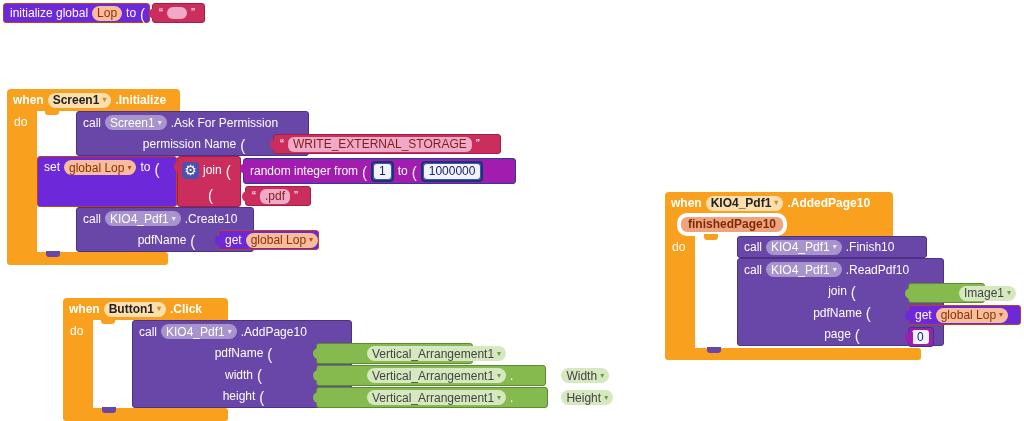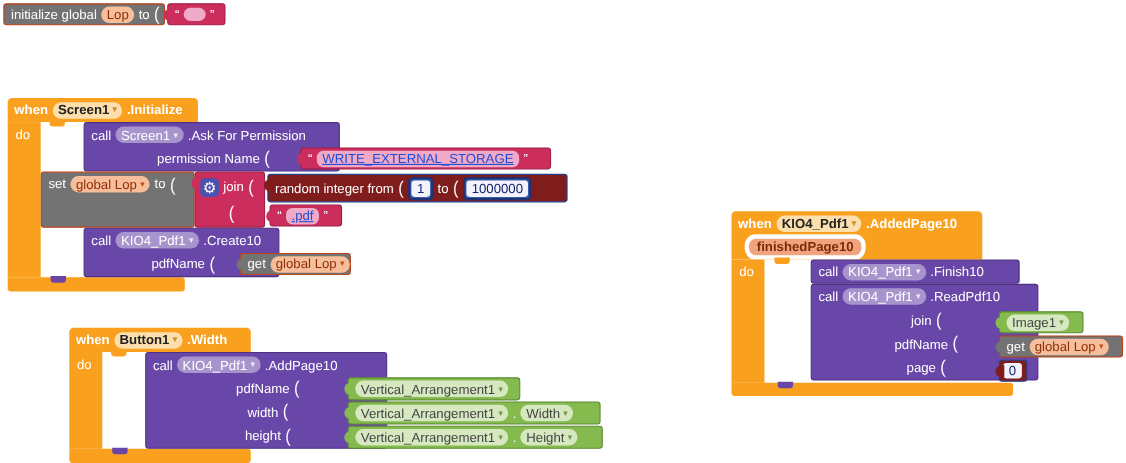--- a/index.html
+++ b/index.html
@@ -5,35 +5,35 @@
   html,body{margin:0;padding:0;}
   body{font-family:"Liberation Sans",sans-serif;font-size:12px;}
   #canvas{position:relative;width:1024px;height:421px;background:#fff;overflow:hidden;}
   .blk{position:absolute;box-sizing:border-box;border-radius:3px;display:flex;align-items:center;padding:0 6px;gap:4px;white-space:nowrap;color:#fff;}
   .stack{flex-direction:column;align-items:stretch;padding:0;gap:0;}
   .row{display:flex;align-items:center;gap:4px;padding:0 6px;height:22px;}
   .row.r{justify-content:center;padding-right:3px;}
   .plug::before{content:'';position:absolute;left:-4px;top:4px;width:8px;height:11px;background:inherit;border-radius:6px 0 0 6px;}
   .ev{background:#F9A11E;font-weight:bold;}
   .evb{background:#F9A11E;position:absolute;box-sizing:border-box;}
-  .vr{background:#737373;border:1px solid #BC4217;text-align:right;}
+  .vr{background:#6d28d9;border:1px solid #BC4217;text-align:right;}
   .pu{background:#6847A8;border:1px solid #4D3284;margin-left:39px;}
   .tx{background:#CB2E5C;border:1px solid #A21F46;}
-  .ma{background:#7f1d1d;border:1px solid #24418C;}
+  .ma{background:#a21caf;border:1px solid #24418C;}
   .gr{background:#85BA4E;border:1px solid #5E8A33;}
   .fld{border-radius:8px;padding:0 5px;display:inline-flex;align-items:center;gap:3px;height:15px;font-size:12px;}
   .fld .ar{font-size:8px;line-height:1;}
   .f-ev{background:#FCDFAC;color:#222;}
   .f-ev .ar{color:#C99136;}
   .f-pu{background:rgba(255,255,255,0.42);color:#fff;}
   .f-pu .ar{color:#EFE9F8;}
   .f-vr{background:#F6BE9B;color:#8F2E07;}
   .f-vr .ar{color:#C4491B;}
-  .f-tx{background:#F0A9C6;color:#1d4ed8;border-radius:6px;text-decoration:underline;}
-  .f-gr{background:#D6E8C0;color:#444;}
+  .f-tx{background:#F0A9C6;color:#7f1d1d;border-radius:6px;}
+  .f-gr{background:#D6E8C0;color:#444;margin-left:44px;}
   .f-gr .ar{color:#6B9A4A;}
   .numfld{background:#F2F3FC;color:#17246D;border-radius:3px;padding:0 5px;height:15px;display:inline-flex;align-items:center;}
   .numblk{background:#3B5BA9;border:2px solid #1F3273;border-radius:4px;padding:1px;display:inline-flex;}
   .sock{color:rgba(255,255,255,0.95);font-weight:400;font-size:15px;transform:scaleY(1.1);}
   .q{color:#fff;font-size:12px;}
   .gear{width:17px;height:17px;border-radius:4px;background:#4A52B0;color:#fff;display:inline-flex;align-items:center;justify-content:center;font-size:14px;flex:none;}
   .dolabel{position:absolute;color:#fff;}
   .chip{background:#EFA47F;border:4px solid #ffffff;color:#7E2B05;border-radius:10px;padding:0 7px;height:15px;display:inline-flex;align-items:center;font-size:12px;}
   .tab{position:absolute;height:6px;border-radius:0 0 3px 3px;z-index:3;}
   .tab.o{background:#F9A11E;}
@@ -159,21 +159,21 @@
       </span>
   </div>
   <div class="tab p" style="left:46px;top:251px;width:14px"></div>
 
   <div class="blk ev" style="left:63px;top:298px;width:165px;height:22px;border-radius:4px 4px 0 0">
     <span>when</span>
     <span class="fld f-ev">
         <span>Button1</span>
         <span class="ar">▾</span>
       </span>
-    <span>.Width</span>
+    <span>.Click</span>
   </div>
   <div class="evb" style="left:63px;top:320px;width:30px;height:88px"></div>
   <div class="evb" style="left:63px;top:408px;width:165px;height:13px;border-radius:0 3px 3px 3px"></div>
   <div class="dolabel" style="left:70px;top:324px">do</div>
   <div class="tab o" style="left:101px;top:318px;width:14px"></div>
 
   <div class="blk pu stack" style="left:93px;top:320px;width:220px;height:88px">
     <div class="row">
       <span>call</span>
       <span class="fld f-pu">

